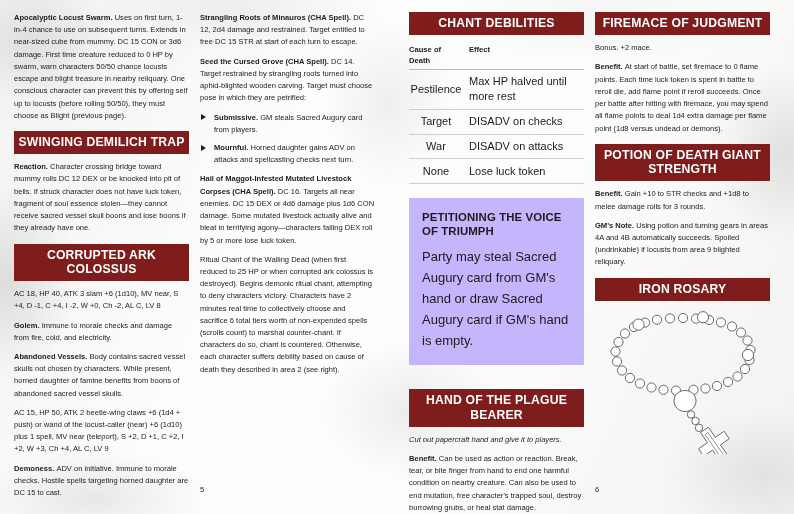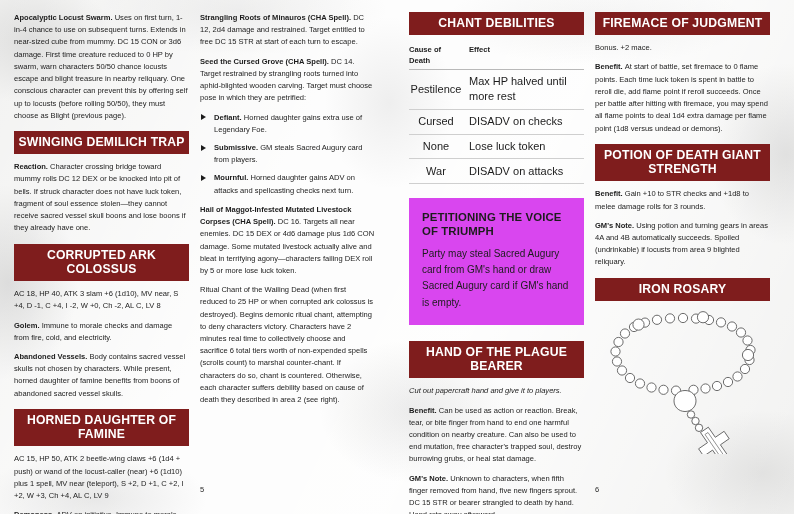--- a/index.html
+++ b/index.html
@@ -65,28 +65,28 @@
   table.debil thead tr{border-bottom:1.1px solid #b9b9b9;}
   table.debil td{
     font-size:11px;padding:4.2px 2px 4.2px 0;
     border-bottom:.9px solid #cfcfcf;line-height:1.4;
   }
   table.debil td.c1{text-align:center;width:54px;padding-right:6px;}
   table.debil tbody tr:last-child td{border-bottom:.9px solid #cfcfcf;}
 
   
   .graybox{
-    background:#d946ef;padding:13px 13px 14px 13px;
-    margin:14px 0 16px 0;
+    background:#c4b5fd;padding:13px 13px 14px 13px;
+    margin:14px 0 24px 0;
   }
   .graybox h3{
     margin:0 0 7px 0;font-size:11.4px;font-weight:bold;
     line-height:1.22;text-transform:uppercase;letter-spacing:.1px;
   }
-  .graybox p{font-size:10px;margin:0;}
+  .graybox p{font-size:13px;margin:0;}
 
   .pagenum{
     position:absolute;bottom:20px;font-size:7.5px;color:#2a2a2a;
   }
   .pn-left{left:200px;}
   .pn-right{left:198px;}
 
   .rosary{display:block;margin:6px auto 0 auto;}
 </style>
 </head>
@@ -103,34 +103,29 @@
         <p><b>Apocalyptic Locust Swarm. </b>Uses on first turn, 1-in-4 chance to use on subsequent turns. Extends in near-sized cube from mummy. DC 15 CON or 3d6 damage. First time creature reduced to 0 HP by swarm, warn characters 50/50 chance locusts escape and blight treasure in nearby reliquary. One conscious character can prevent this by offering self up to locusts (before rolling 50/50), they must choose as Blight (previous page).</p>
 
         <div class="hdr">SWINGING DEMILICH TRAP</div>
         <p><b>Reaction. </b>Character crossing bridge toward mummy rolls DC 12 DEX or be knocked into pit of bells. If struck character does not have luck token, fragment of soul essence stolen—they cannot receive sacred vessel skull boons and lose boons if they already have one.</p>
 
         <div class="hdr">CORRUPTED ARK COLOSSUS</div>
         <p>AC 18, HP 40, ATK 3 slam +6 (1d10), MV near, S +4, D -1, C +4, I -2, W +0, Ch -2, AL C, LV 8</p>
         <p><b>Golem. </b>Immune to morale checks and damage from fire, cold, and electricity.</p>
         <p><b>Abandoned Vessels. </b>Body contains sacred vessel skulls not chosen by characters. While present, horned daughter of famine benefits from boons of abandoned sacred vessel skulls.</p>
 
-        <div class="hdr">HORNED DAUGHTER OF FAMINE</div>
         <p>AC 15, HP 50, ATK 2 beetle-wing claws +6 (1d4 + push) or wand of the locust-caller (near) +6 (1d10) plus 1 spell, MV near (teleport), S +2, D +1, C +2, I +2, W +3, Ch +4, AL C, LV 9</p>
         <p><b>Demoness. </b>ADV on initiative. Immune to morale checks. Hostile spells targeting horned daughter are DC 15 to cast.</p>
       </div>
 
       <div class="col">
         <p><b>Strangling Roots of Minauros (CHA Spell). </b>DC 12, 2d4 damage and restrained. Target entitled to free DC 15 STR at start of each turn to escape.</p>
         <p><b>Seed the Cursed Grove (CHA Spell). </b>DC 14. Target restrained by strangling roots turned into aphid-blighted wooden carving. Target must choose pose in which they are petrified:</p>
 
         <ul class="bullets">
-          <li>
-            <span class="flag"></span>
-            <b>Defiant.</b><span> Horned daughter gains extra use of Legendary Foe.</span>
-          </li>
           <li>
             <span class="flag"></span>
             <b>Submissive.</b><span> GM steals Sacred Augury card from players.</span>
           </li>
           <li>
             <span class="flag"></span>
             <b>Mournful.</b><span> Horned daughter gains ADV on attacks and spellcasting checks next turn.</span>
           </li>
         </ul>
 
@@ -153,30 +148,30 @@
               <th class="c1">Cause of Death</th>
               <th>Effect</th>
             </tr>
           </thead>
           <tbody>
             <tr>
               <td class="c1">Pestilence</td>
               <td>Max HP halved until more rest</td>
             </tr>
             <tr>
-              <td class="c1">Cursed</td>
+              <td class="c1">Target</td>
               <td>DISADV on checks</td>
+            </tr>
+            <tr>
+              <td class="c1">War</td>
+              <td>DISADV on attacks</td>
             </tr>
             <tr>
               <td class="c1">None</td>
               <td>Lose luck token</td>
-            </tr>
-            <tr>
-              <td class="c1">War</td>
-              <td>DISADV on attacks</td>
             </tr>
           </tbody>
         </table>
 
         <div class="graybox">
           <h3>PETITIONING THE VOICE OF TRIUMPH</h3>
           <p>Party may steal Sacred Augury card from GM's hand or draw Sacred Augury card if GM's hand is empty.</p>
         </div>
 
         <div class="hdr">HAND OF THE PLAGUE BEARER</div>

